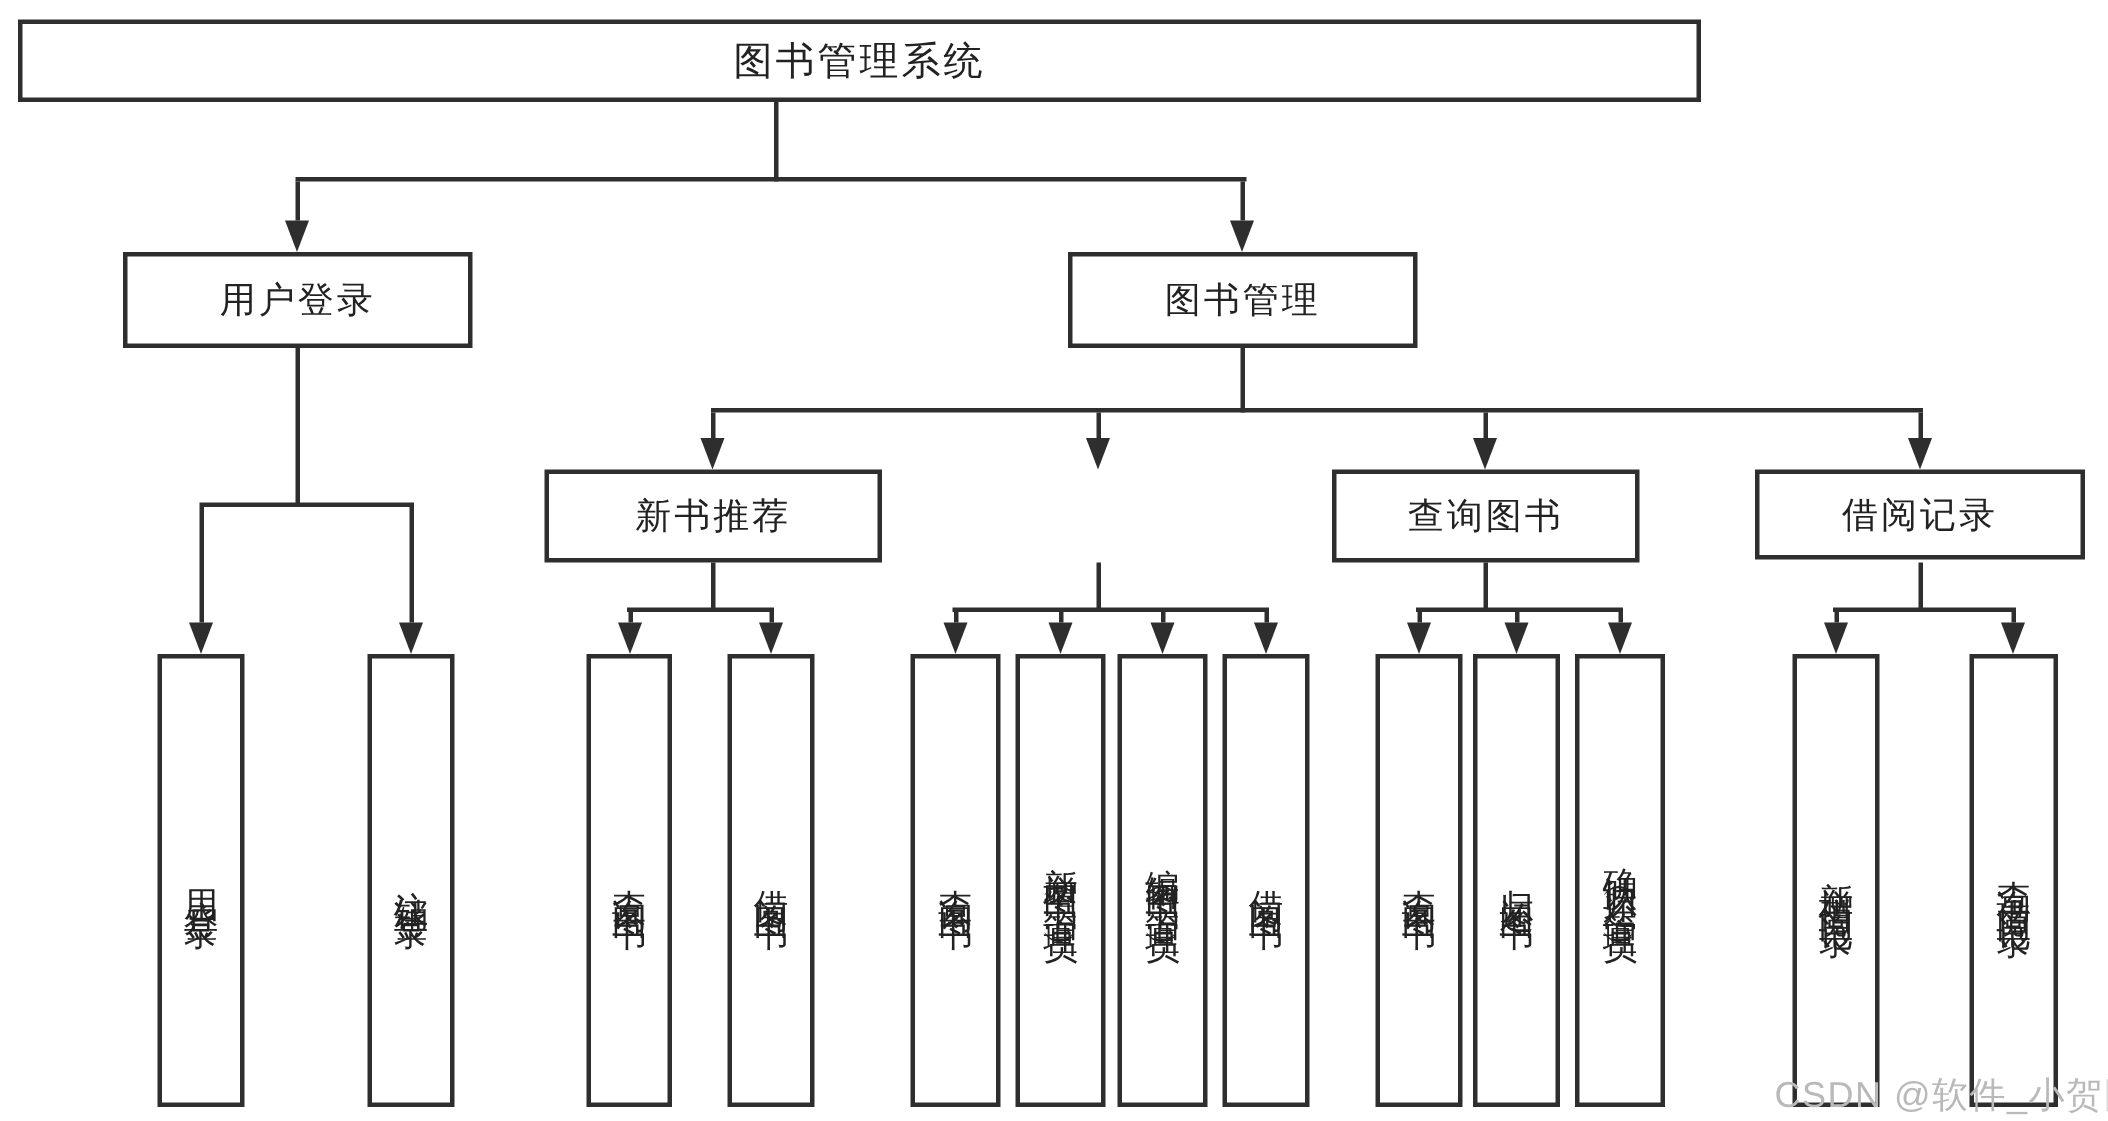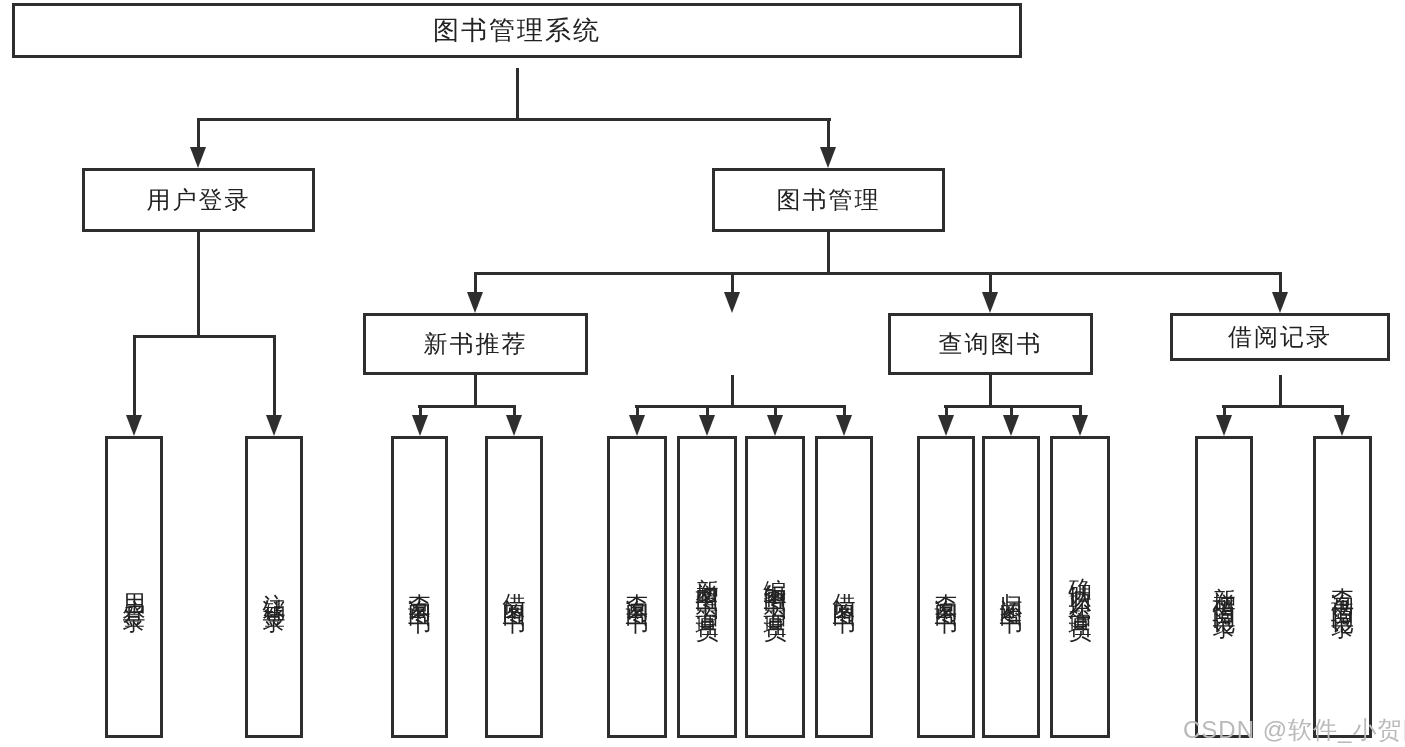--- a/index.html
+++ b/index.html
@@ -74,21 +74,21 @@
     letter-spacing:1px;
     z-index:5;
     white-space:nowrap;
   }
 </style>
 </head>
 <body>
 
 <div id="canvas">
 
-  <div class="box root" style="left:12px;top:3px;width:1010px;height:55px;">
+  <div class="box root" style="left:12px;top:13px;width:1122px;height:55px;">
     <span>图书管理系统</span>
   </div>
 
   <div class="v-line" style="left:516px;top:68px;height:53px;"></div>
   <div class="h-line" style="left:197px;top:118px;width:634px;"></div>
   <div class="arrow" style="left:190px;top:121px;height:47px;">
       <i class="shaft"></i>
       <i class="head"></i>
     </div>
   <div class="arrow" style="left:820px;top:121px;height:47px;">
@@ -132,21 +132,21 @@
       <i class="shaft"></i>
       <i class="head"></i>
     </div>
 
   <div class="box lvl" style="left:363px;top:313px;width:225px;height:62px;">
     <span>新书推荐</span>
   </div>
   <div class="box lvl" style="left:888px;top:313px;width:205px;height:62px;">
     <span>查询图书</span>
   </div>
-  <div class="box lvl" style="left:1170px;top:313px;width:220px;height:48px;">
+  <div class="box lvl" style="left:1170px;top:313px;width:220px;height:60px;">
     <span>借阅记录</span>
   </div>
 
   <div class="v-line" style="left:474px;top:375px;height:33px;"></div>
   <div class="h-line" style="left:418px;top:405px;width:98px;"></div>
   <div class="arrow" style="left:412px;top:408px;height:28px;">
       <i class="shaft"></i>
       <i class="head"></i>
     </div>
   <div class="arrow" style="left:506px;top:408px;height:28px;">

